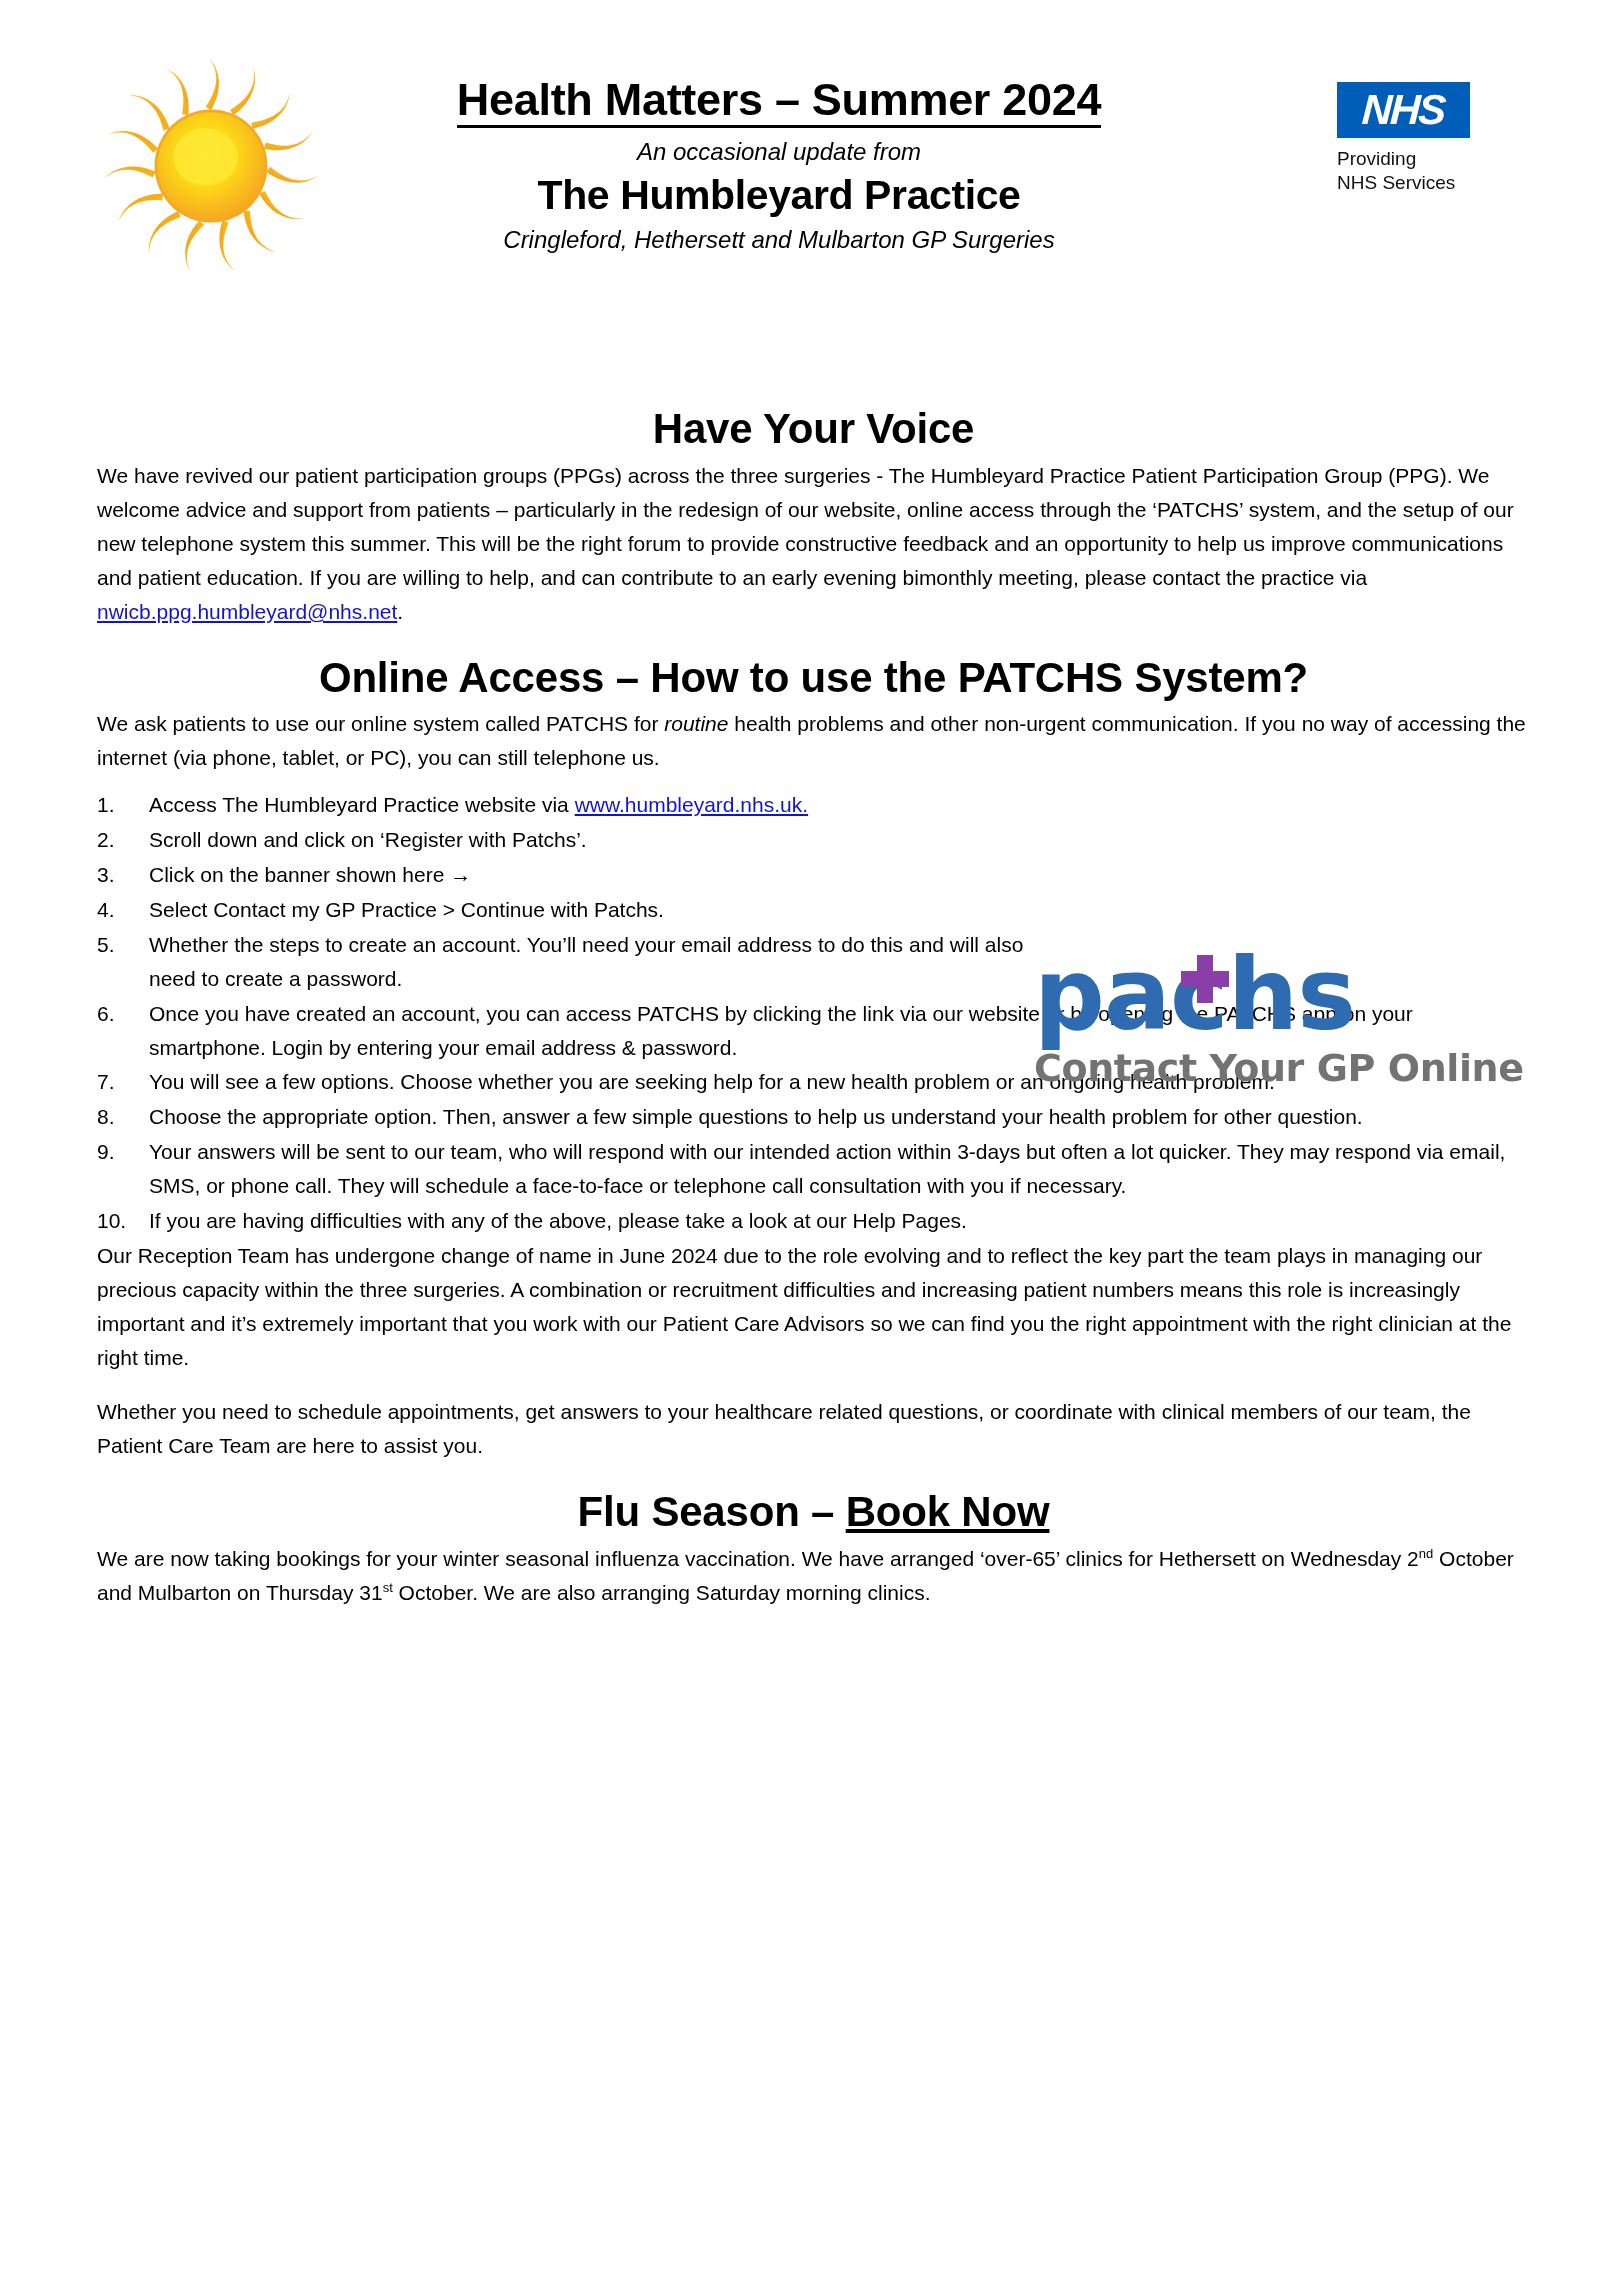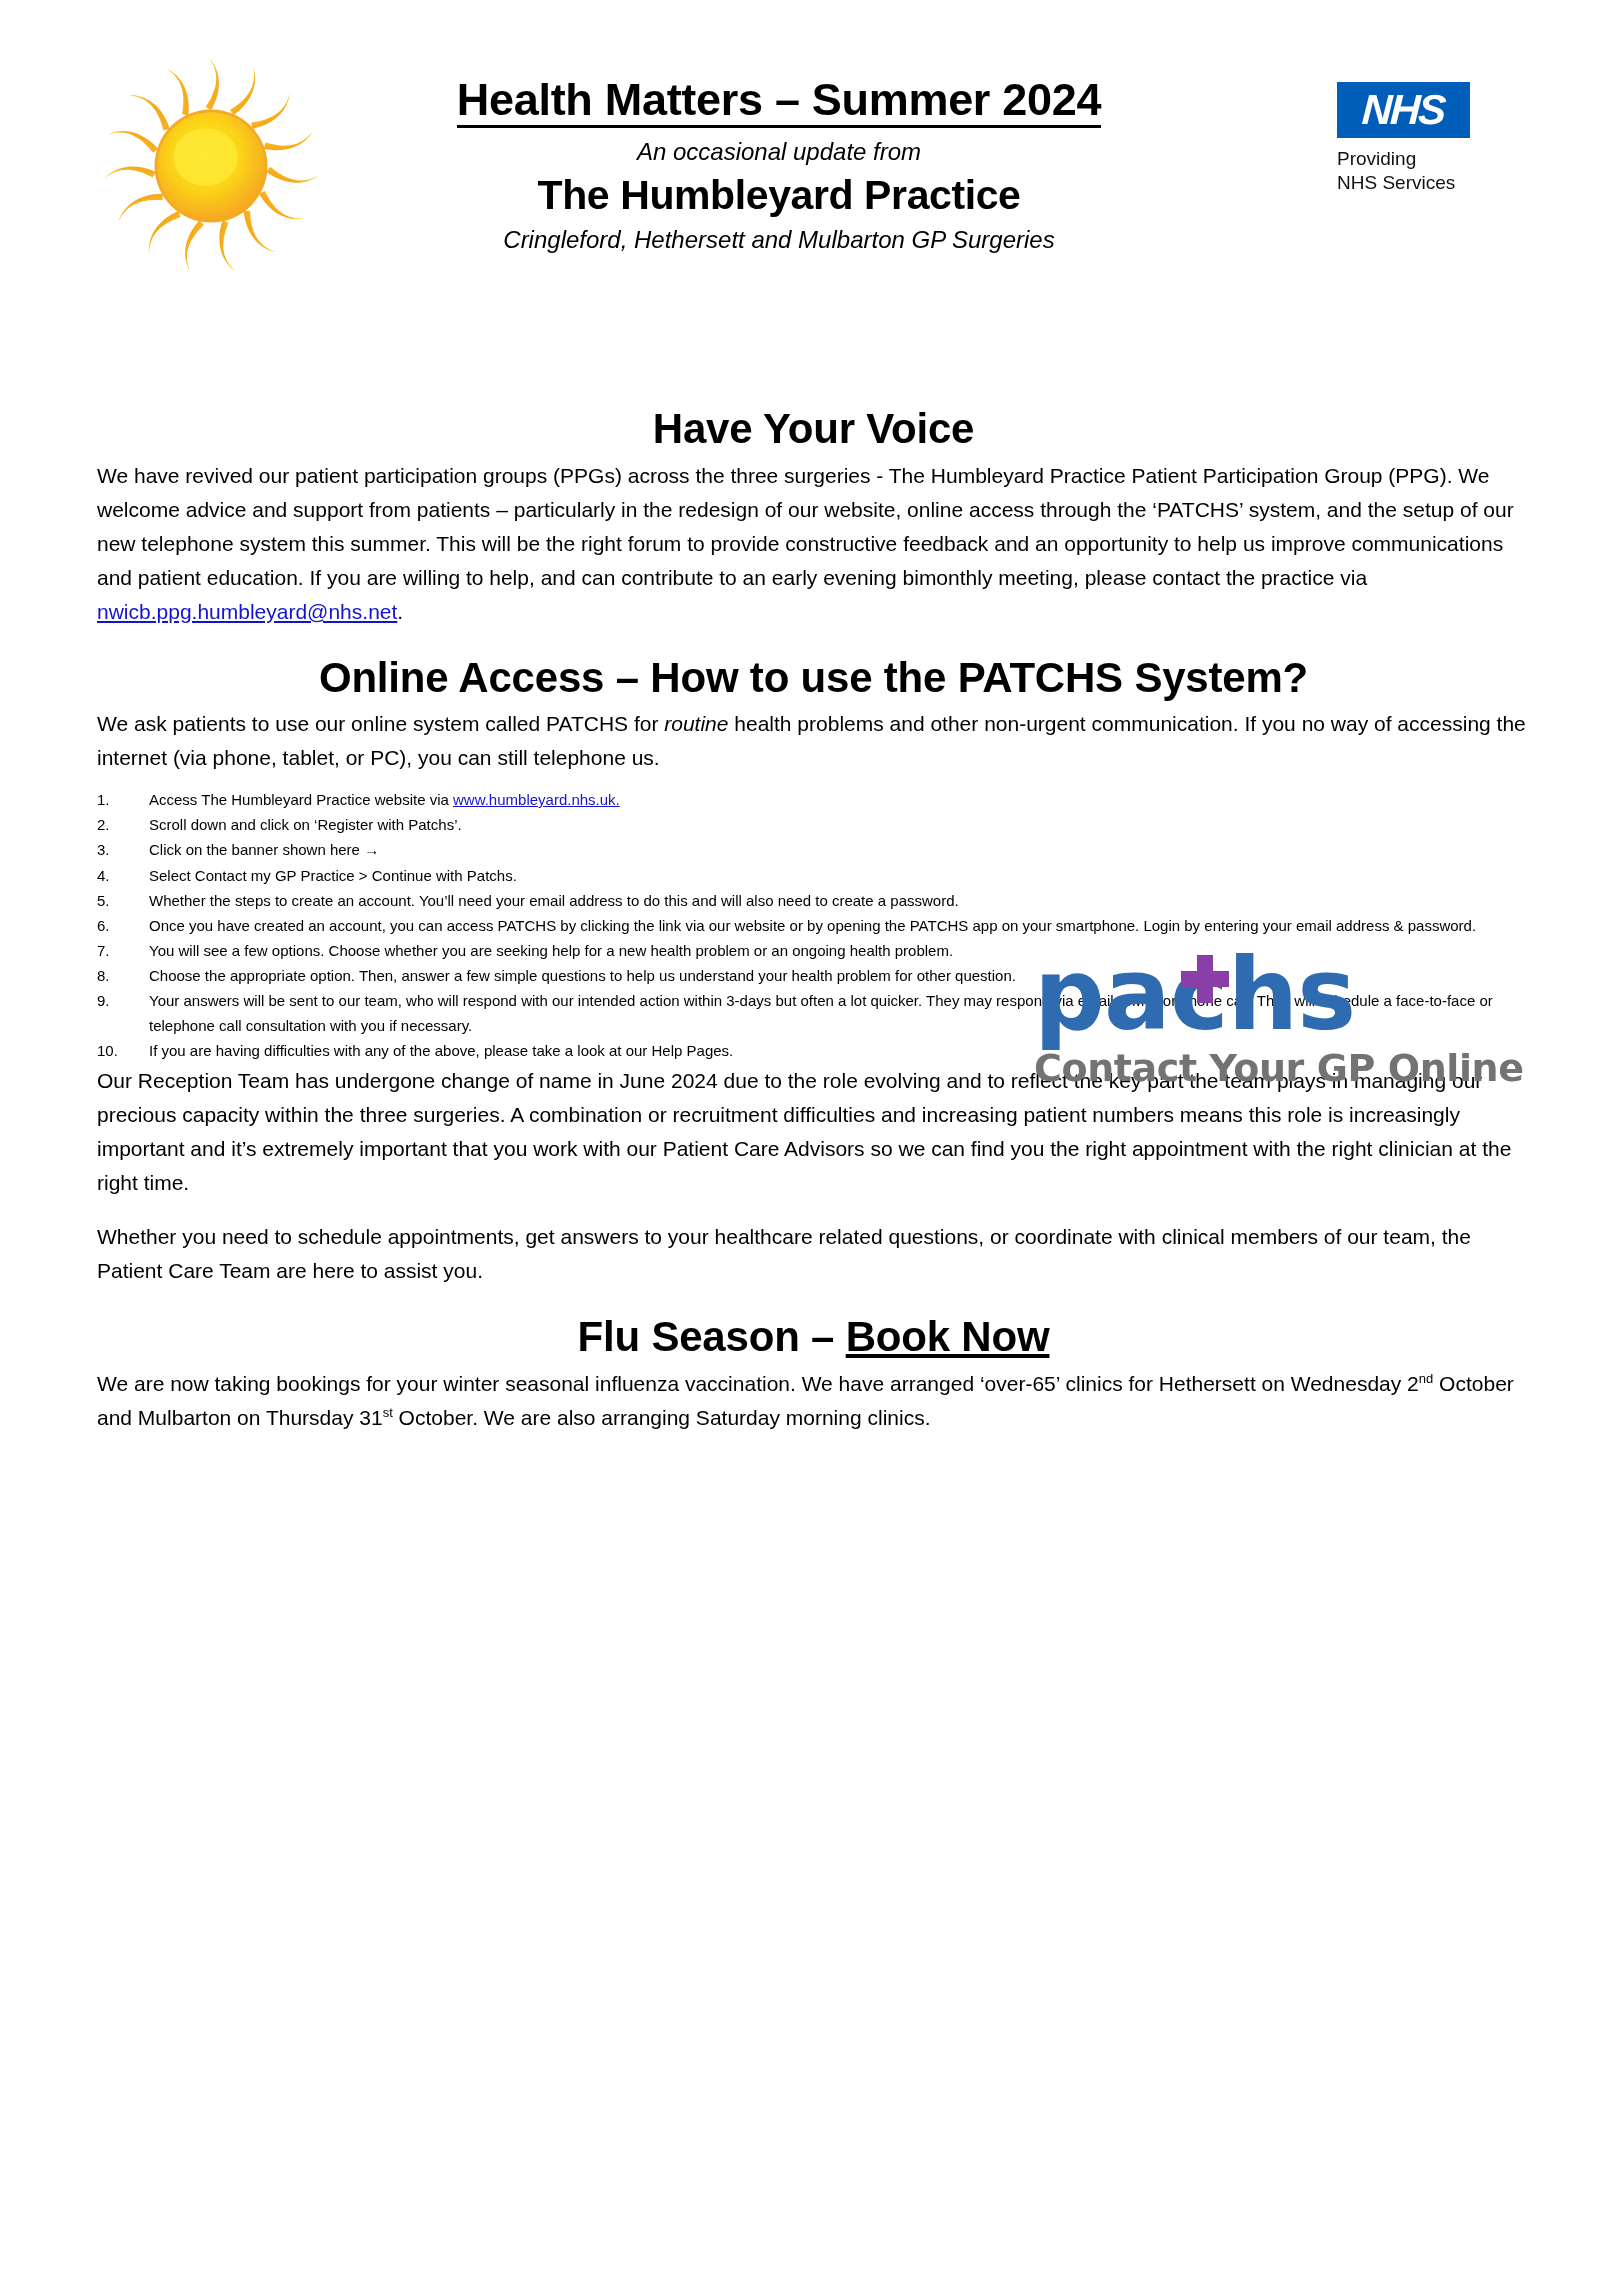--- a/index.html
+++ b/index.html
@@ -135,21 +135,21 @@
   ol.steps {
     margin: 12.5px 0 0 0;
     padding: 0;
     list-style: none;
     counter-reset: step;
   }
   ol.steps > li {
     counter-increment: step;
     position: relative;
     padding-left: 52px;
-    font-size: 15px;
+    font-size: 21px;
     line-height: 1.62;
     margin-bottom: 0.9px;
   }
   ol.steps > li::before {
     content: counter(step) ".";
     position: absolute;
     left: 0;
     top: 0;
     width: 43px;
     text-align: left;

